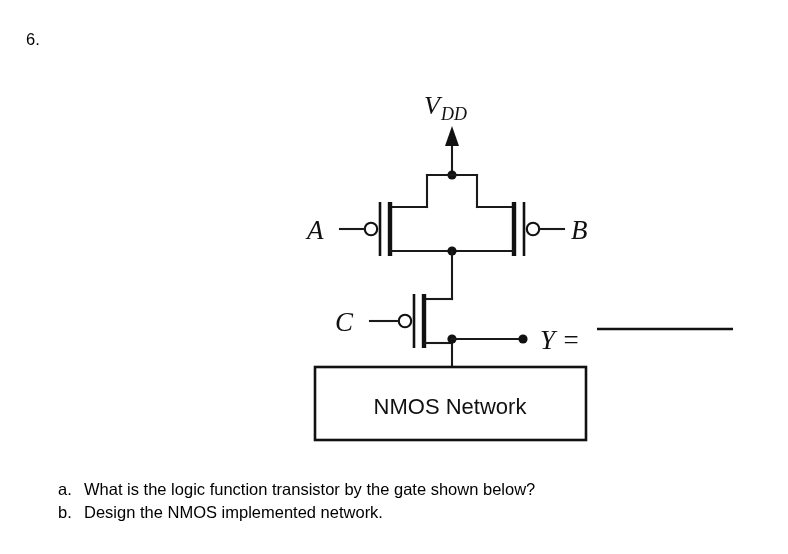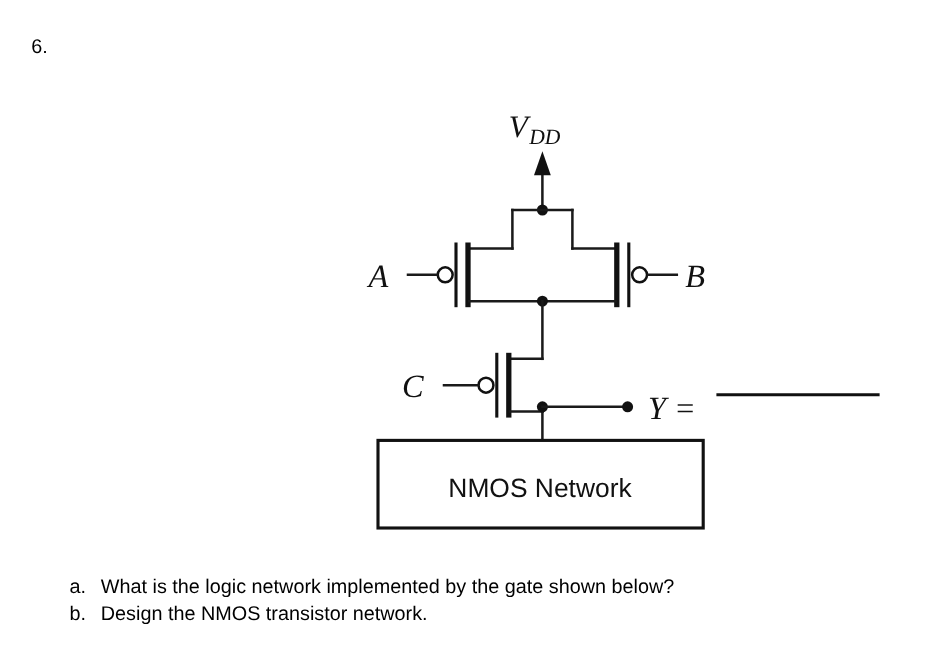--- a/index.html
+++ b/index.html
@@ -211,19 +211,19 @@
       <rect class="box-outline" x="315" y="297" width="271" height="73"></rect>
       <text class="box-label" x="450" y="344" text-anchor="middle">NMOS Network</text>
     </g>
 
   </svg>
 </div>
 
 <div id="sub-questions">
   <div class="sub-item">
     <span class="sub-marker">a.</span>
-    <span>What is the logic network implemented by the gate shown below?</span>
+    <span>What is the logic function transistor by the gate shown below?</span>
   </div>
   <div class="sub-item">
     <span class="sub-marker">b.</span>
-    <span>Design the NMOS transistor network.</span>
+    <span>Design the NMOS implemented network.</span>
   </div>
 </div>
 
 </body></html>

